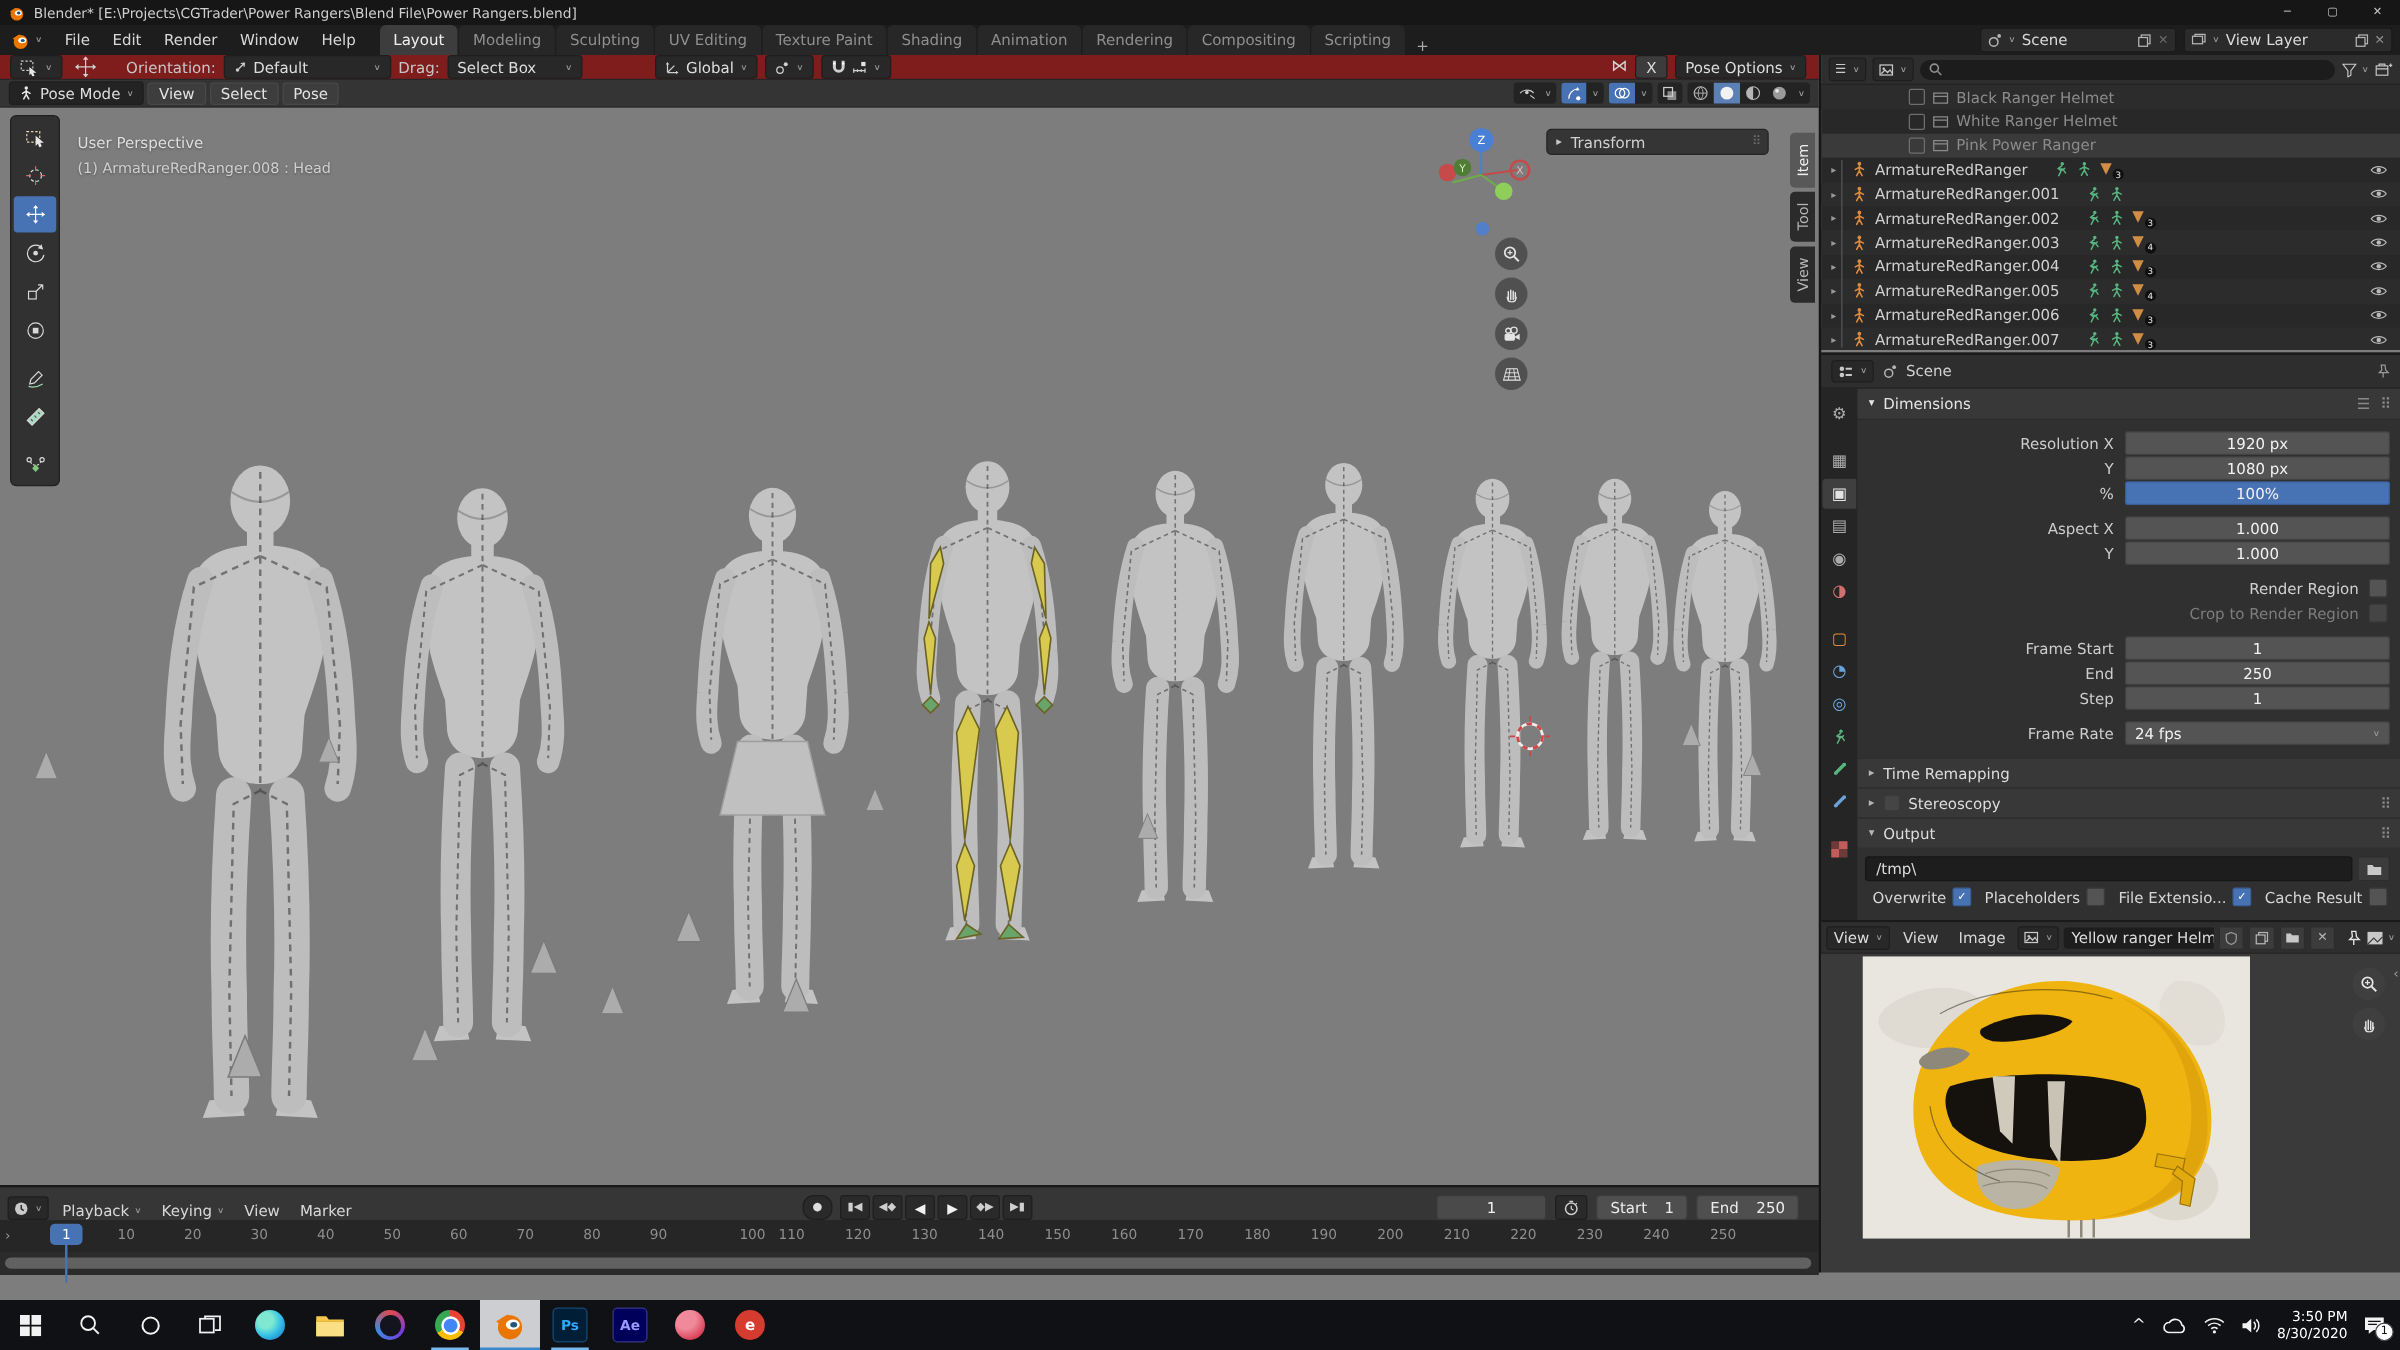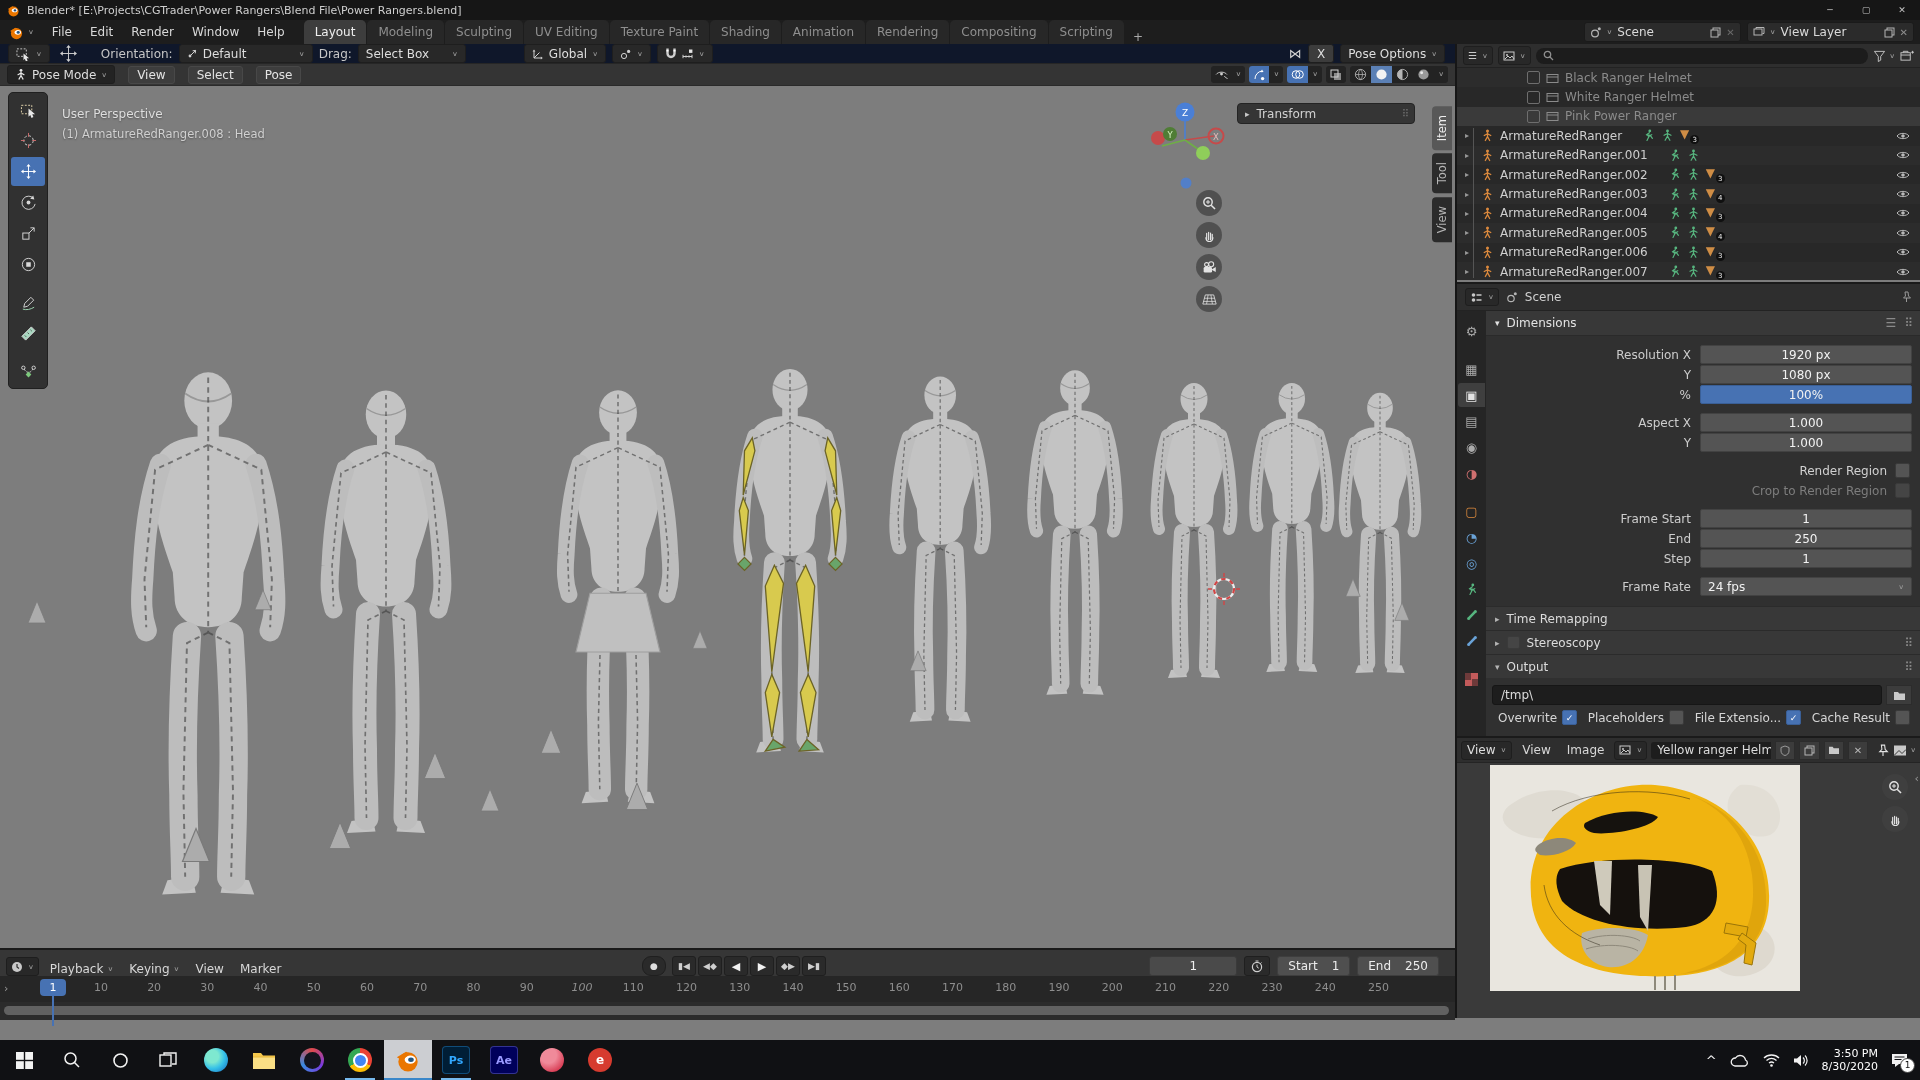--- a/index.html
+++ b/index.html
@@ -18,40 +18,40 @@
   .topbar{position:absolute;left:0;top:20px;right:0;height:24px;background:#1d1d1d;display:flex;align-items:center;font-size:12px}
   .menu-item{padding:0 9px;height:100%;display:flex;align-items:center;color:#d8d8d8}
   .tabs{display:flex;align-items:flex-end;height:100%;margin-left:10px;gap:1px}
   .tab{padding:4px 11px 4px;border-radius:5px 5px 0 0;background:#272727;color:#8f8f8f;height:100%;box-sizing:border-box;display:flex;align-items:center}
   .tab.active{background:#3d3d3d;color:#efefef}
   .tab-add{padding:0 8px;color:#a9a9a9}
   .datablock{display:flex;align-items:center;gap:5px;background:#2b2b2b;border:1px solid#1a1a1a;border-radius:3px;height:18px;padding:0 5px;margin-right:6px}
   .datablock .lbl{color:#dadada}
   .db-btn{color:#8f8f8f;font-size:10px}
   
-  .toolsettings{position:absolute;left:0;top:44px;width:1455px;height:20px;background:#0f172a;border-bottom:1px solid #262626;display:flex;align-items:center;gap:6px;padding-left:8px;box-sizing:border-box}
+  .toolsettings{position:absolute;left:0;top:44px;width:1455px;height:20px;background:#7f1d1d;border-bottom:1px solid #262626;display:flex;align-items:center;gap:6px;padding-left:8px;box-sizing:border-box}
   .pill{display:flex;align-items:center;gap:5px;background:#282828;border:1px solid #1e1e1e;border-radius:3px;height:17px;padding:0 7px;color:#dedede}
   .ts-label{color:#c6c6c6}
   
   .outliner-header{position:absolute;left:1457px;top:44px;width:463px;height:24px;background:#2e2e2e;display:flex;align-items:center;gap:5px;padding:0 6px;box-sizing:border-box;border-bottom:1px solid #222}
   .searchbox{flex:1;height:16px;background:#1c1c1c;border-radius:8px;display:flex;align-items:center;padding-left:7px;gap:4px}
   .olist{position:absolute;left:1457px;top:68px;width:463px;height:212px;background:#282828;overflow:hidden}
   .orow{height:19.4px;display:flex;align-items:center;gap:6px;padding-left:24px;position:relative;color:#cfcfcf}
   .orow:nth-child(odd){background:#2c2c2c}
   .orow.coll{padding-left:70px;color:#8b8b8b}
   .orow.hl{background:#3a3a3a}
   .ocheck{width:11px;height:11px;border:1px solid #6e6e6e;border-radius:2px;flex:none}
   .oexp{position:absolute;left:8px;color:#999;font-size:8px}
   .treeline{position:absolute;left:1473px;top:128px;width:1px;height:150px;background:#555}
   .oeye{position:absolute;right:10px;color:#b9b9b9}
   .vb{position:relative;width:15px;height:13px;display:inline-block;flex:none}
   .vb-tri{color:#cf8d45;font-size:12px;position:absolute;left:0;top:-2px}
   .vb-num{position:absolute;right:-4px;bottom:-2px;width:9px;height:9px;background:#101010;color:#ececec;border-radius:50%;font-size:7px;display:flex;align-items:center;justify-content:center}
   
-  .vp-header{position:absolute;left:0;top:64px;width:1455px;height:22px;background:#343434;display:flex;align-items:center;gap:13px;padding:0 7px;box-sizing:border-box;z-index:6;border-bottom:1px solid #2a2a2a}
+  .vp-header{position:absolute;left:0;top:64px;width:1455px;height:22px;background:#343434;display:flex;align-items:center;gap:3px;padding:0 7px;box-sizing:border-box;z-index:6;border-bottom:1px solid #2a2a2a}
   .hmenu{background:#3d3d3d;border:1px solid #484848;border-radius:3px;padding:1px 8px;color:#e3e3e3}
   .vp-toggles{margin-left:auto;display:flex;align-items:center;gap:4px}
   .tgl{display:flex;align-items:center;background:#232323;border-radius:3px;overflow:hidden;height:17px}
   .tgl>span{display:flex;align-items:center;justify-content:center;padding:0 4px;height:100%}
   .tgl .on{background:#4772b3}
   .tgl .sel{background:#5b80b5}
   .vp-info{position:absolute;left:62px;top:104px;z-index:4;color:#dedede;text-shadow:0 1px 2px rgba(0,0,0,.35)}
   .vp-info div{line-height:20px}
   .vp-info .sub{color:#d0d0d0;font-size:11.5px}
   .toolbar{position:absolute;left:8px;top:92px;width:34px;background:rgba(42,42,42,.92);border:1px solid #202020;border-radius:5px;padding:2px;display:flex;flex-direction:column;gap:2px;z-index:5}
@@ -1138,21 +1138,21 @@
           <span class="rnum" style="left: 37px;">1</span>
           <span class="rnum" style="left: 84.907px;">10</span>
           <span class="rnum" style="left: 138.137px;">20</span>
           <span class="rnum" style="left: 191.367px;">30</span>
           <span class="rnum" style="left: 244.597px;">40</span>
           <span class="rnum" style="left: 297.827px;">50</span>
           <span class="rnum" style="left: 351.057px;">60</span>
           <span class="rnum" style="left: 404.287px;">70</span>
           <span class="rnum" style="left: 457.517px;">80</span>
           <span class="rnum" style="left: 510.747px;">90</span>
-          <span class="rnum" style="left: 566px; font-style: italic;">100</span>
+          <span class="rnum" style="left: 586px;">100</span>
           <span class="rnum" style="left: 617.207px;">110</span>
           <span class="rnum" style="left: 670.437px;">120</span>
           <span class="rnum" style="left: 723.667px;">130</span>
           <span class="rnum" style="left: 776.897px;">140</span>
           <span class="rnum" style="left: 830.127px;">150</span>
           <span class="rnum" style="left: 883.357px;">160</span>
           <span class="rnum" style="left: 936.587px;">170</span>
           <span class="rnum" style="left: 989.817px;">180</span>
           <span class="rnum" style="left: 1043.05px;">190</span>
           <span class="rnum" style="left: 1096.28px;">200</span>

